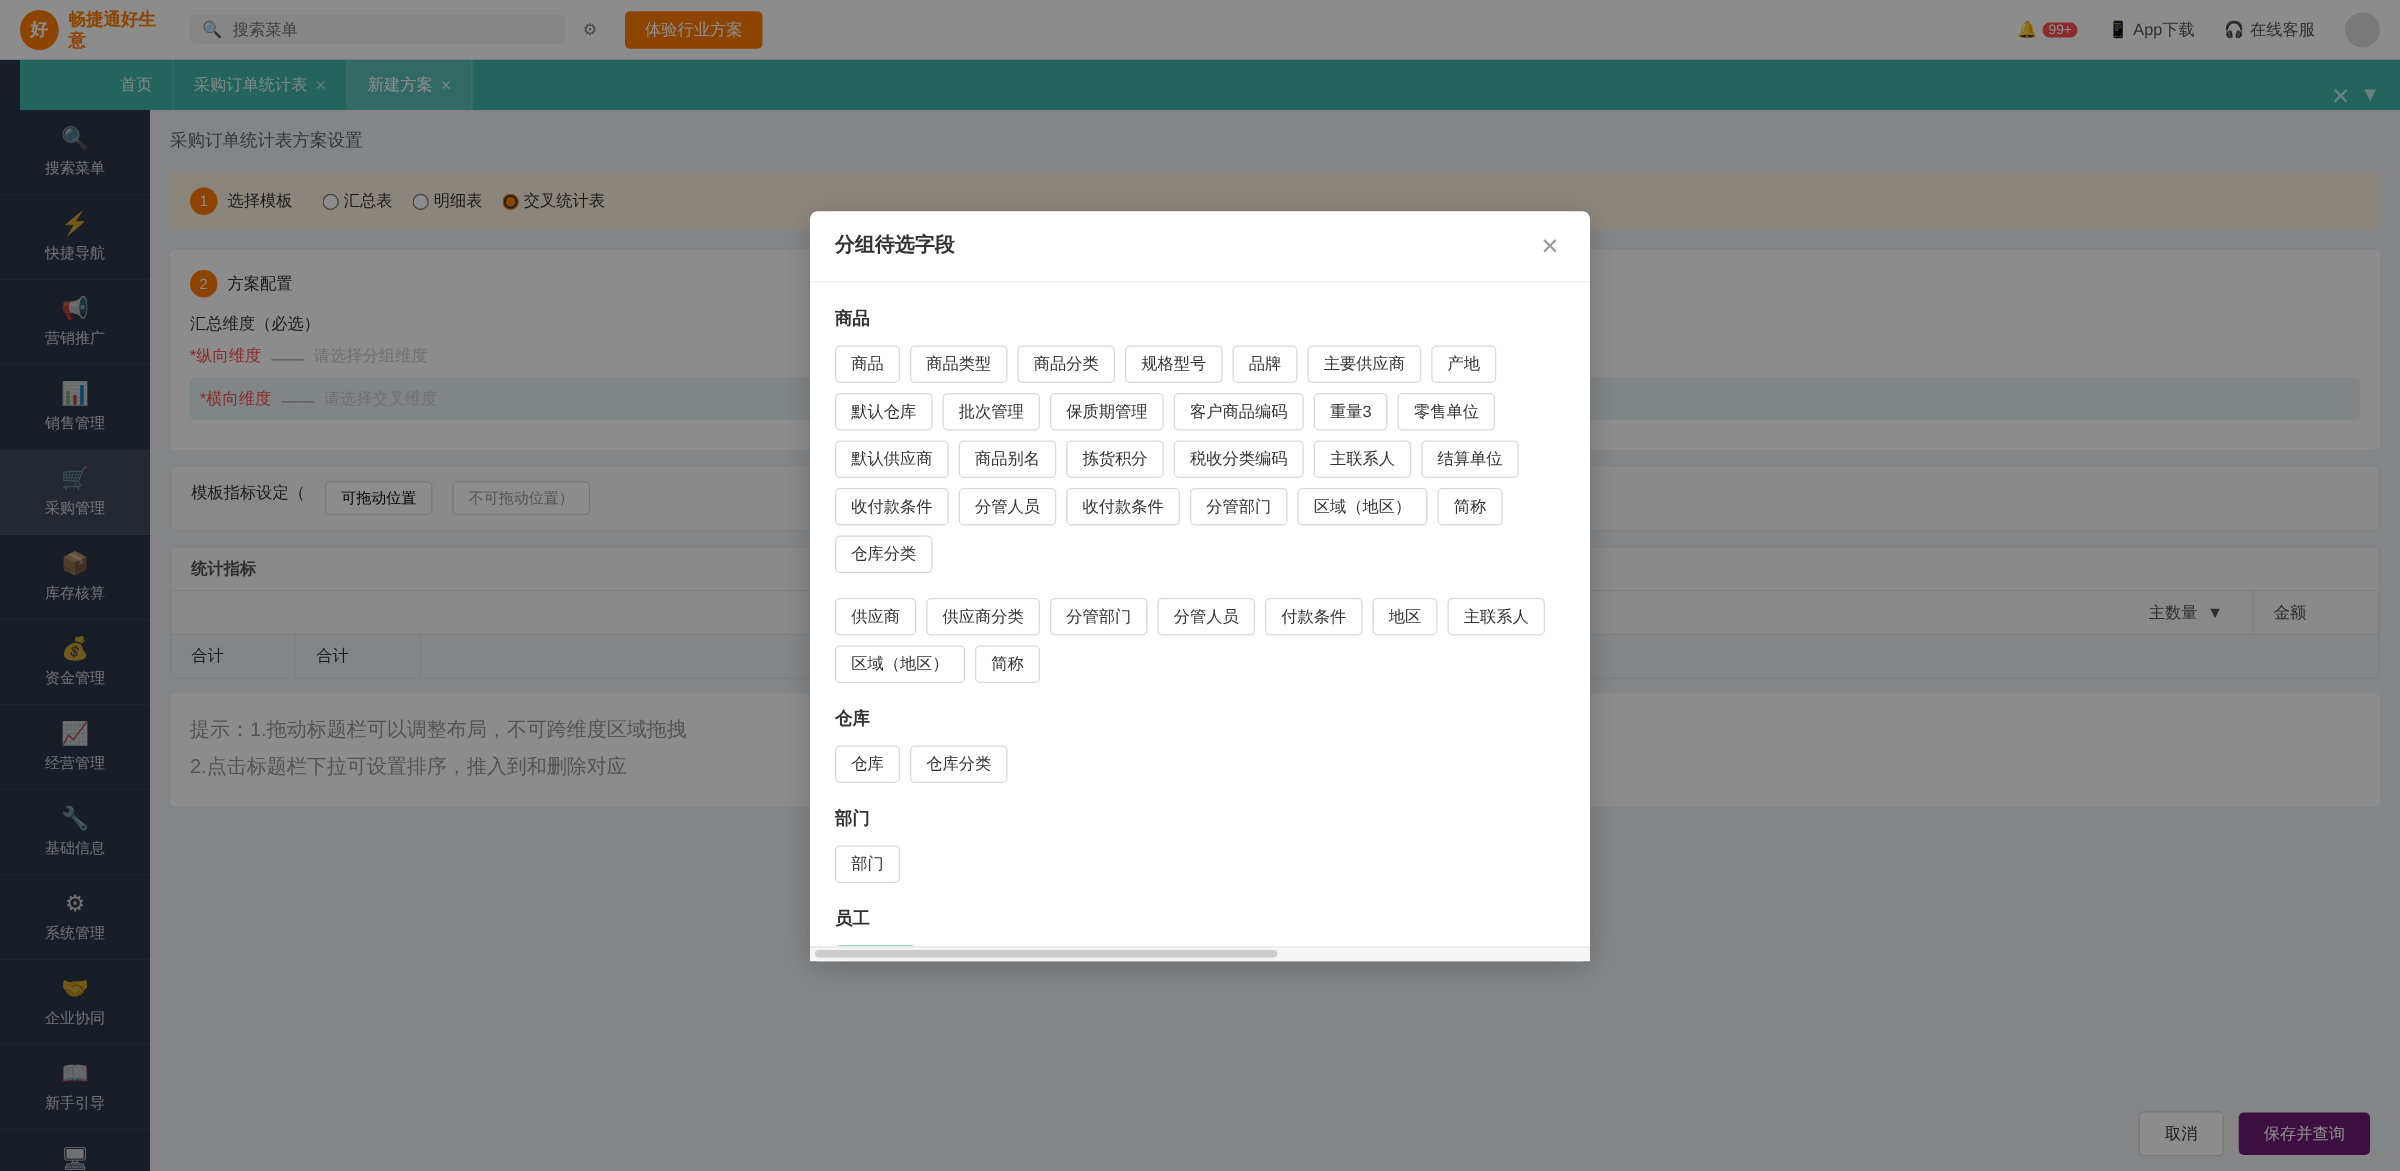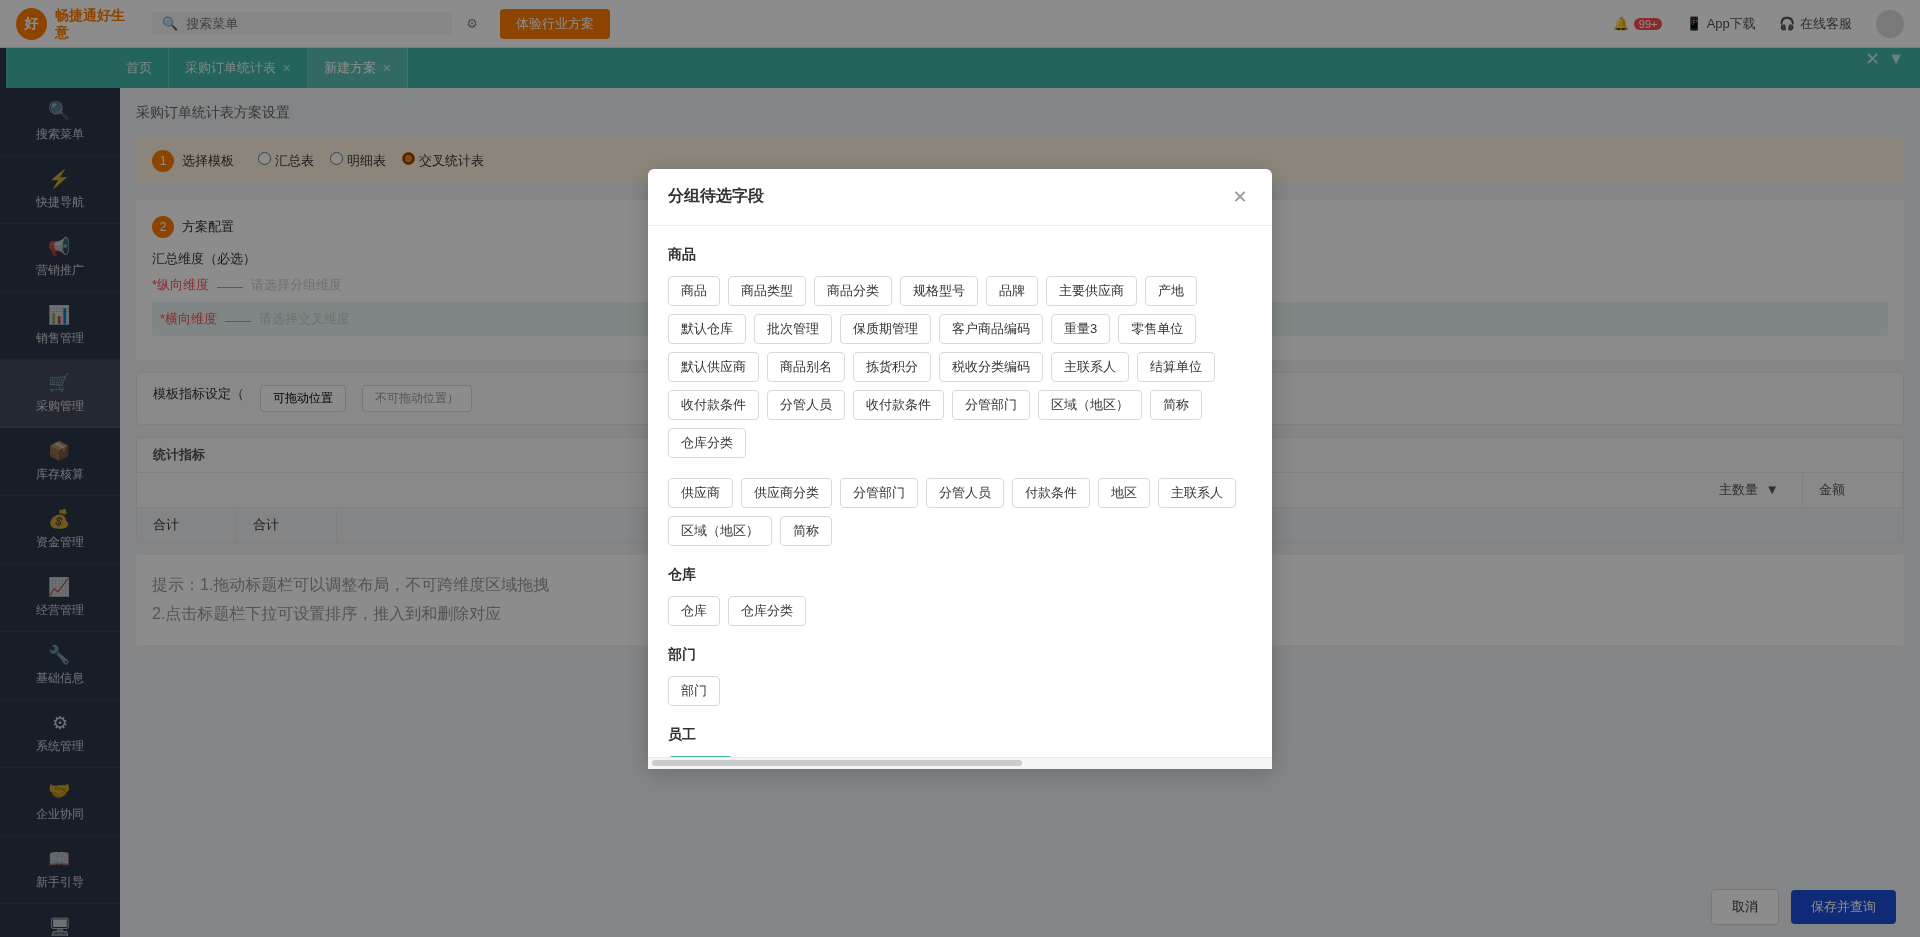--- a/index.html
+++ b/index.html
@@ -59,24 +59,24 @@
     .badge {
       background: #ff4d4f; color: white; border-radius: 10px;
       font-size: 11px; padding: 0 5px; min-width: 18px; text-align: center;
     }
 
     
     .nav-tabs {
       height: 40px;
       background: #40b8a8;
       display: flex;
-      align-items: flex-start;
-      padding: 0 0 0 104px;
+      align-items: flex-end;
+      padding: 0 0 0 64px;
       position: fixed;
-      top: 48px; left: 6px; right: 0;
+      top: 48px; left: 16px; right: 0;
       z-index: 99;
     }
     .nav-tab {
       height: 40px;
       display: flex; align-items: center; gap: 6px;
       padding: 0 16px;
       color: rgba(255,255,255,0.85);
       cursor: pointer; font-size: 13px;
       border-right: 1px solid rgba(255,255,255,0.2);
     }
@@ -193,21 +193,21 @@
       display: flex; gap: 12px; align-items: center;
       background: transparent;
       z-index: 200;
     }
     .btn-cancel {
       padding: 8px 20px; border: 1px solid #d9d9d9; border-radius: 4px;
       background: white; cursor: pointer; font-size: 13px; color: #333;
     }
     .btn-save {
       padding: 8px 20px; border: none; border-radius: 4px;
-      background: #1d4ed8; color: white; cursor: pointer; font-size: 13px;
+      background: #701a75; color: white; cursor: pointer; font-size: 13px;
     }
 
     
     .modal-overlay {
       position: fixed; top: 0; left: 0; right: 0; bottom: 0;
       background: rgba(0,0,0,0.45);
       z-index: 1000;
       display: flex; align-items: center; justify-content: center;
     }
     .modal {
@@ -266,21 +266,21 @@
       display: flex; align-items: center; padding: 0 4px;
       flex-shrink: 0;
     }
     .modal-hscrollbar-inner {
       height: 6px; background: #ccc; border-radius: 3px;
       width: 60%; margin-left: 0;
     }
 
     
     .radio-group { display: flex; gap: 16px; align-items: center; }
-    .radio-group label { display: flex; align-items: flex-start; gap: 4px; cursor: pointer; font-size: 13px; }
+    .radio-group label { display: flex; align-items: center; gap: 4px; cursor: pointer; font-size: 13px; }
     .radio-group input[type=radio] { accent-color: #ff7d00; }
   </style>
 </head>
 <body>
 
 <div class="top-header">
   <div class="logo-area">
     <div class="logo-icon">好</div>
     <div>
       <div class="logo-text">畅捷通好生意</div>

